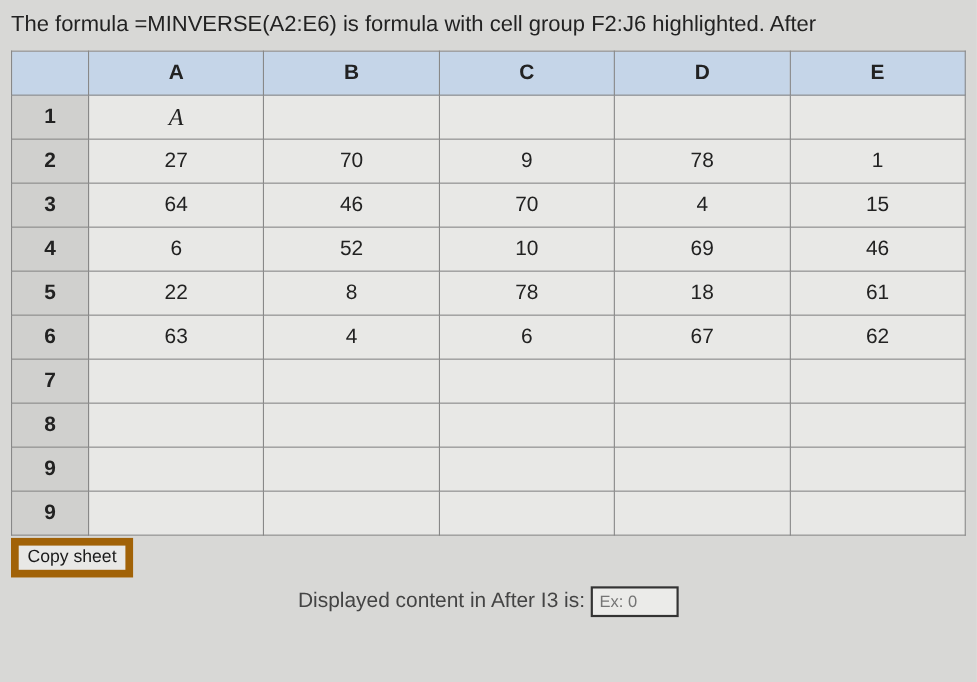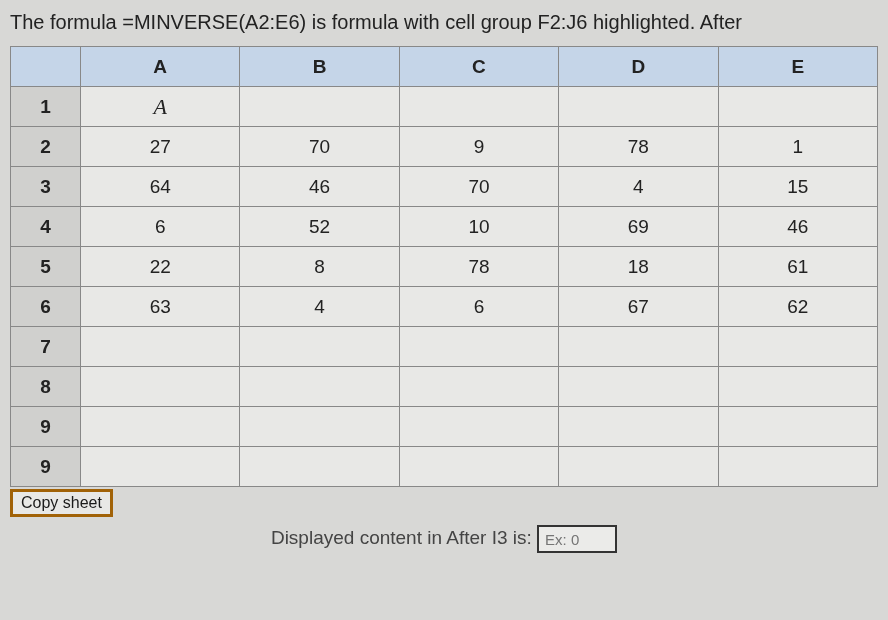--- a/index.html
+++ b/index.html
@@ -48,21 +48,21 @@
     }
     .italic-a {
       font-style: italic;
       font-family: 'Times New Roman', serif;
       font-size: 22px;
     }
     .copy-sheet {
       display: inline-block;
       margin-top: 2px;
       padding: 2px 8px;
-      border: 3px solid #a16207;
+      border: 7px solid #a16207;
       background: #e8e8e6;
       font-size: 16px;
       cursor: pointer;
     }
     .answer-row {
       margin-top: 8px;
       text-align: center;
       font-size: 19px;
       color: #444;
     }

